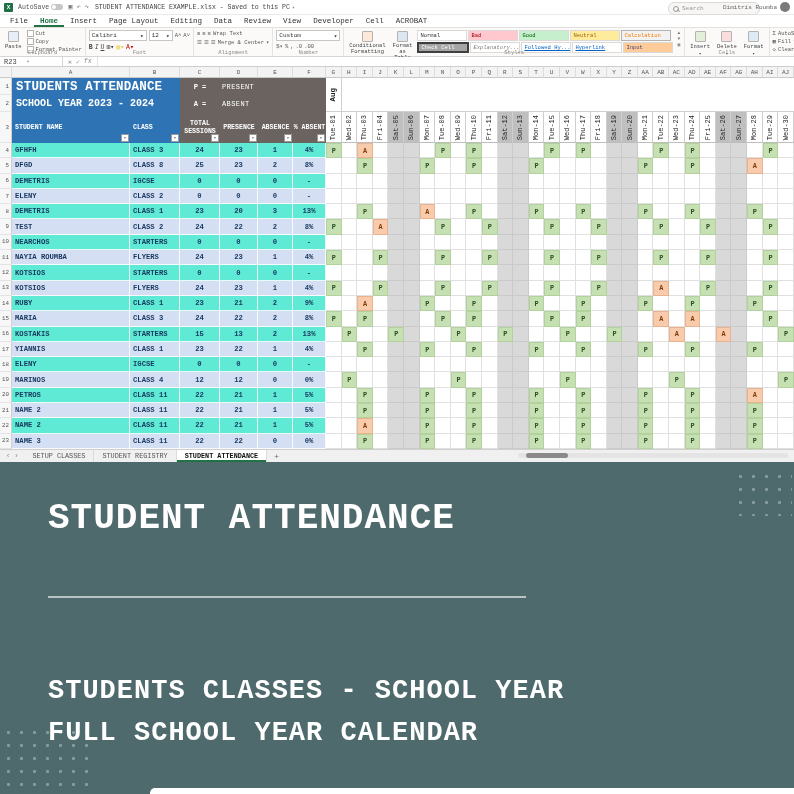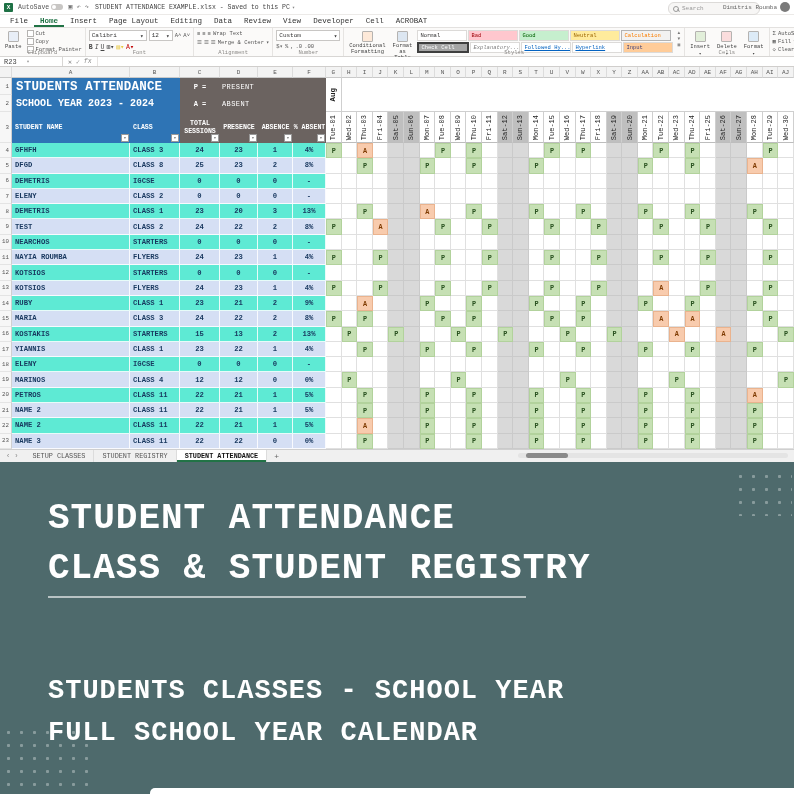--- a/index.html
+++ b/index.html
@@ -1230,20 +1230,19 @@
       <div class="stab active">STUDENT ATTENDANCE</div>
     </div>
   <div class="addsheet">+</div>
 </div>
 <div class="hscroll">
     <div class="hthumb"></div>
   </div>
 
 <div class="abs banner">
   <div class="bh bh1">STUDENT ATTENDANCE</div>
-  <div class="bh bh2">CLASS &amp; STUDENT REGISTRY</div>
   <div class="bdivider"></div>
   <div class="bh bs1">STUDENTS CLASSES - SCHOOL YEAR</div>
   <div class="bh bs2">FULL SCHOOL YEAR CALENDAR</div>
   <div class="dots dots-tr"></div>
   <div class="dots dots-bl"></div>
   <div class="bottomstrip"></div>
 </div>
 
 </body></html>

